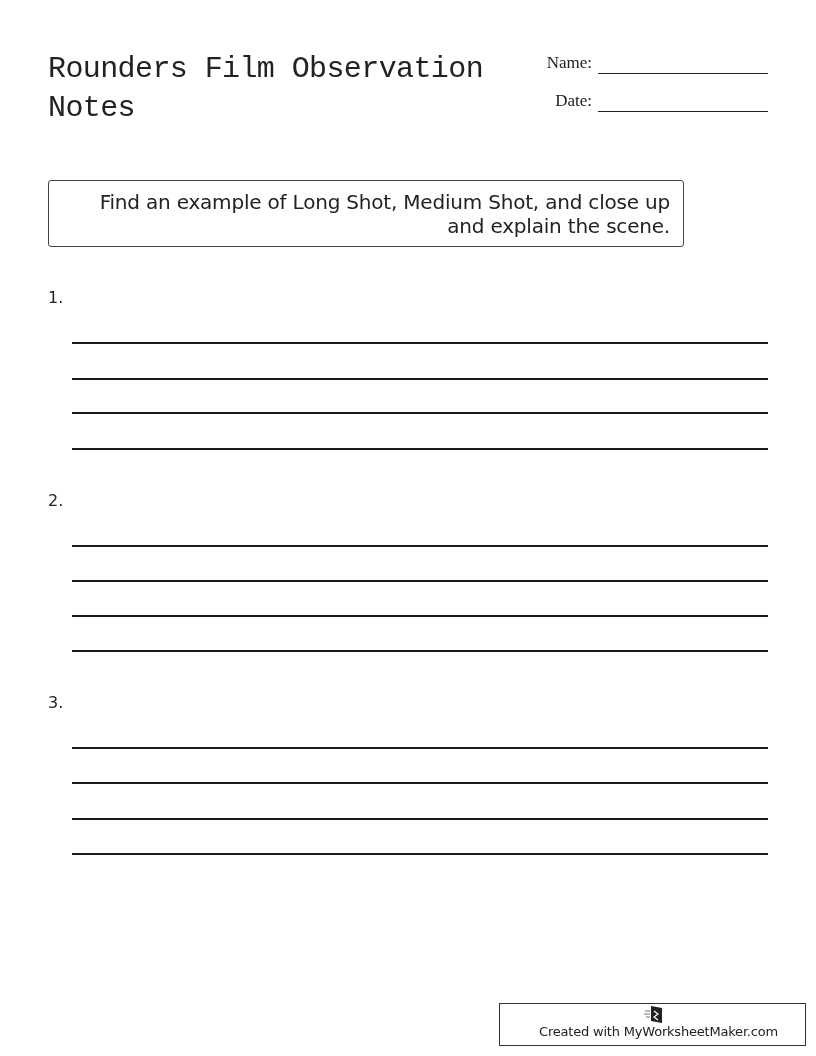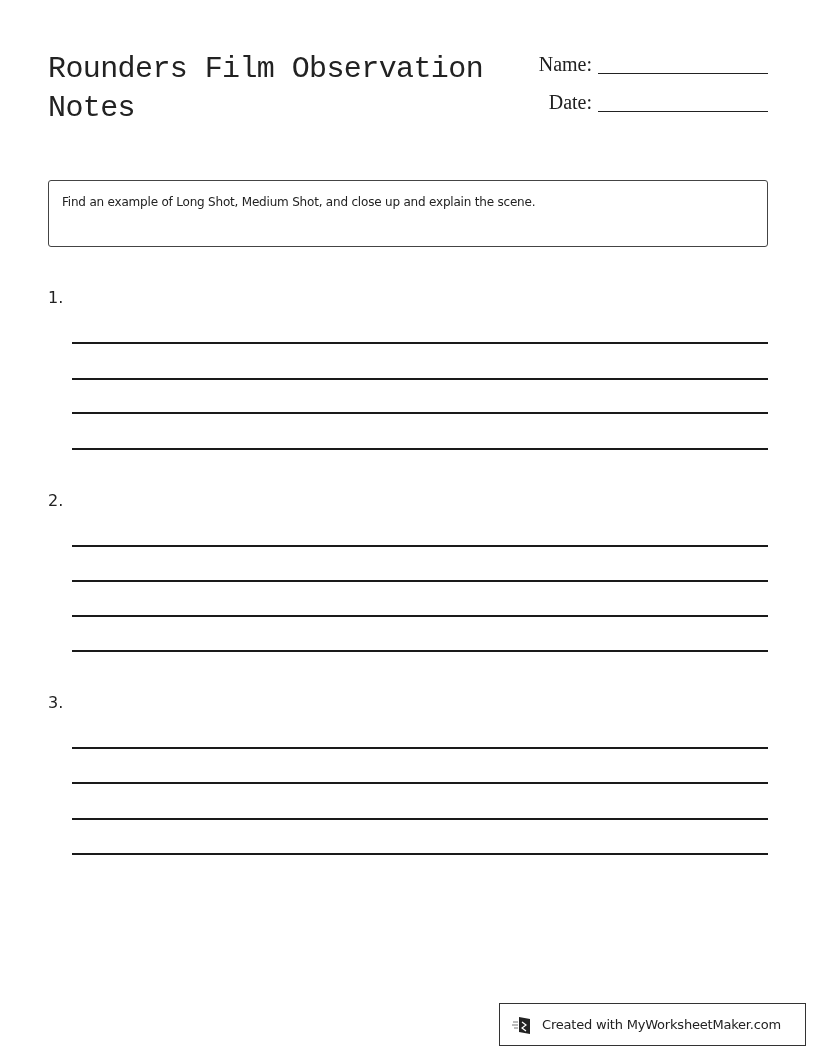--- a/index.html
+++ b/index.html
@@ -8,51 +8,52 @@
 
     .title {
       position: absolute; left: 48px; top: 50px; width: 460px;
       font-family: Liberation Mono, monospace; font-size: 30px; line-height: 39px;
       font-weight: normal; color: #222222; letter-spacing: -0.6px;
     }
 
     .field { position: absolute; left: 520px; width: 250px; height: 24px; }
     .field-label {
       position: absolute; right: 178px; top: 0;
-      font-family: "Liberation Serif", serif; font-size: 20px; color: #222222;
+      font-family: "Liberation Serif", serif; font-size: 17px; color: #222222;
     }
     .field-line {
       position: absolute; left: 78px; top: 20px; width: 170px; height: 1px;
       background: #222222;
     }
 
     .instructions {
-      position: absolute; left: 48px; top: 180px; width: 720px; height: 67px;
+      position: absolute; left: 48px; top: 180px; width: 636px; height: 67px;
       border: 1px solid #444444; border-radius: 3px;
       padding: 9px 13px;
-      font-family: "DejaVu Sans", sans-serif; font-size: 12px; line-height: 24px;
-      color: #222222; letter-spacing: -0.2px;
+      font-family: "DejaVu Sans", sans-serif; font-size: 20px; line-height: 24px;
+      color: #222222; letter-spacing: -0.2px; text-align: right;
     }
 
     .question { position: absolute; left: 48px; width: 720px; }
     .q-num {
       position: absolute; left: 0; top: 0;
       font-family: "DejaVu Sans", sans-serif; font-size: 16px; color: #222222;
     }
     .answer-line {
       position: absolute; left: 24px; width: 696px; height: 2px;
       background: #1a1a1a;
     }
 
     .footer {
       position: absolute; left: 499px; top: 1003px; width: 307px; height: 43px;
       border: 1px solid #333333;
       display: flex; align-items: center; padding-left: 12px;
       font-family: "DejaVu Sans", sans-serif; font-size: 13px; color: #222222;
       letter-spacing: -0.2px;
+      flex-direction: column;
     }
     .footer-icon { width: 22px; height: 20px; margin-right: 8px; display: inline-block; }
   </style>
 </head>
 <body>
 
 <div class="title">Rounders Film Observation Notes</div>
 
 <div class="field" style="top:53px;">
   <span class="field-label">Name:</span>

